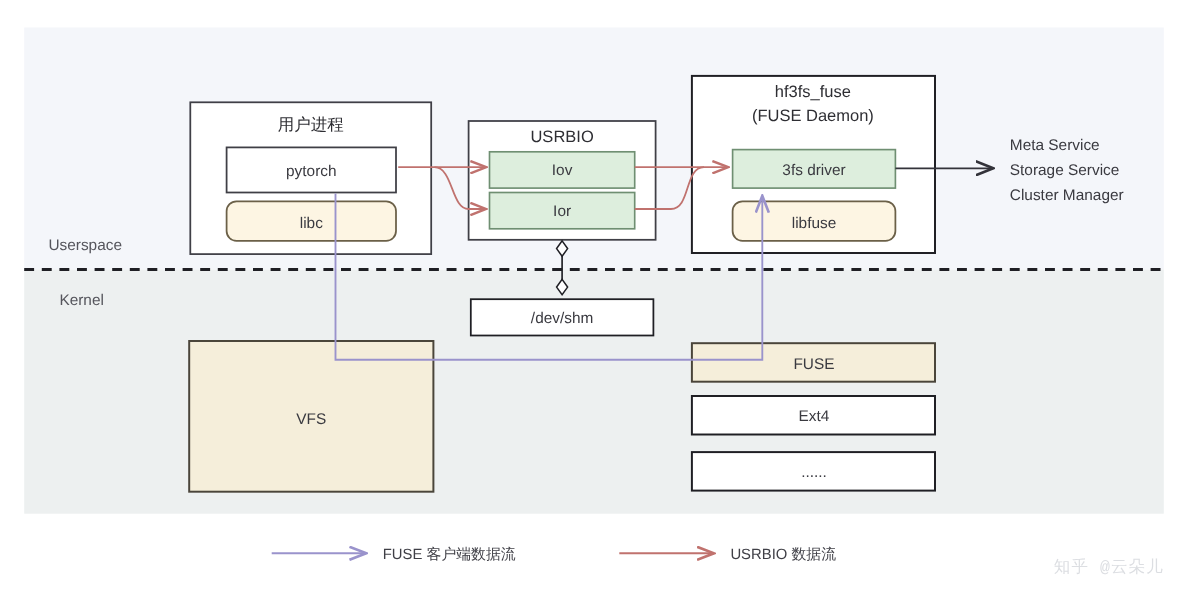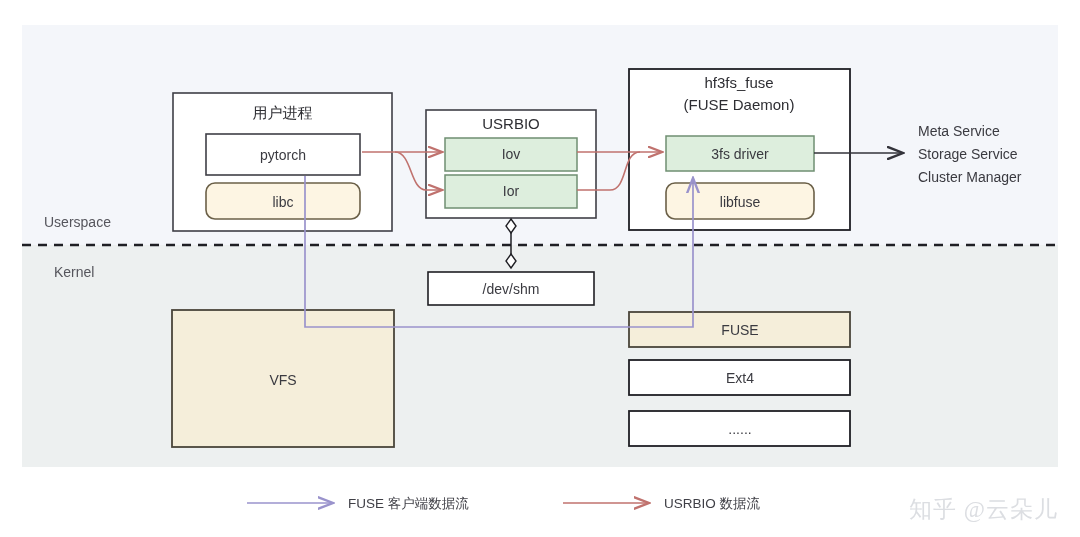--- a/index.html
+++ b/index.html
@@ -45,24 +45,24 @@
     fill: #3f3f46;
   }
   .sink-label {
     font-size: 14px;
     fill: #3a3a40;
   }
   .watermark {
     position: absolute;
     right: 22px;
     bottom: 12px;
-    font-size: 23px;
+    font-size: 15px;
     color: #dcdee2;
     letter-spacing: 1px;
-    font-family: Liberation Serif, serif;
+    font-family: Liberation Mono, monospace;
     user-select: none;
   }
 </style>
 </head>
 <body>
 
 <div id="canvas">
   <svg class="diagram" viewBox="0 0 1080 537">
     <defs>
       <marker id="arrowRed" markerWidth="10" markerHeight="8" refX="9" refY="4" orient="auto">

